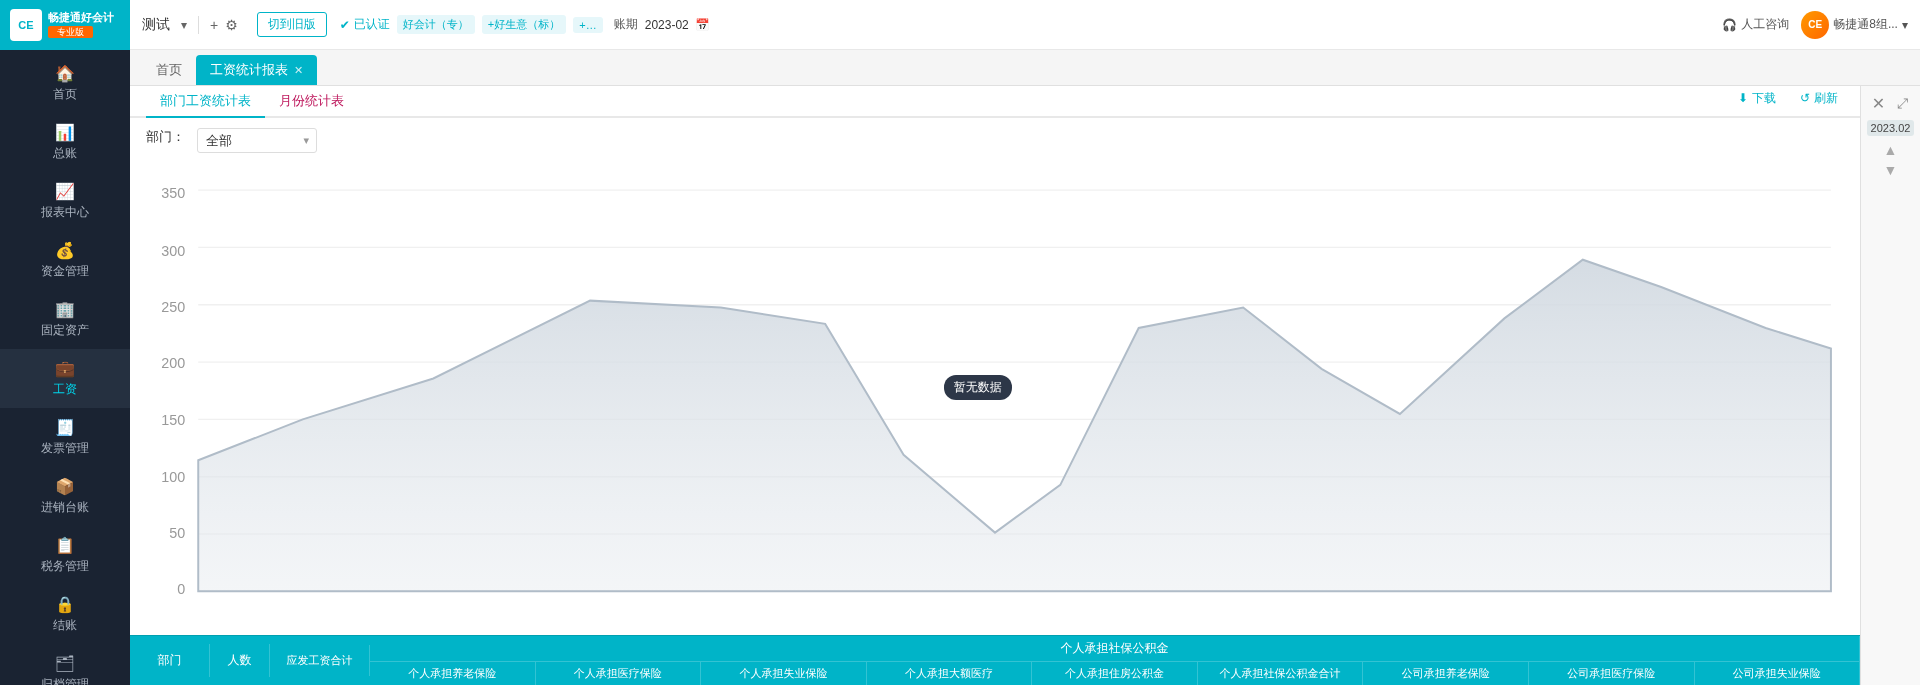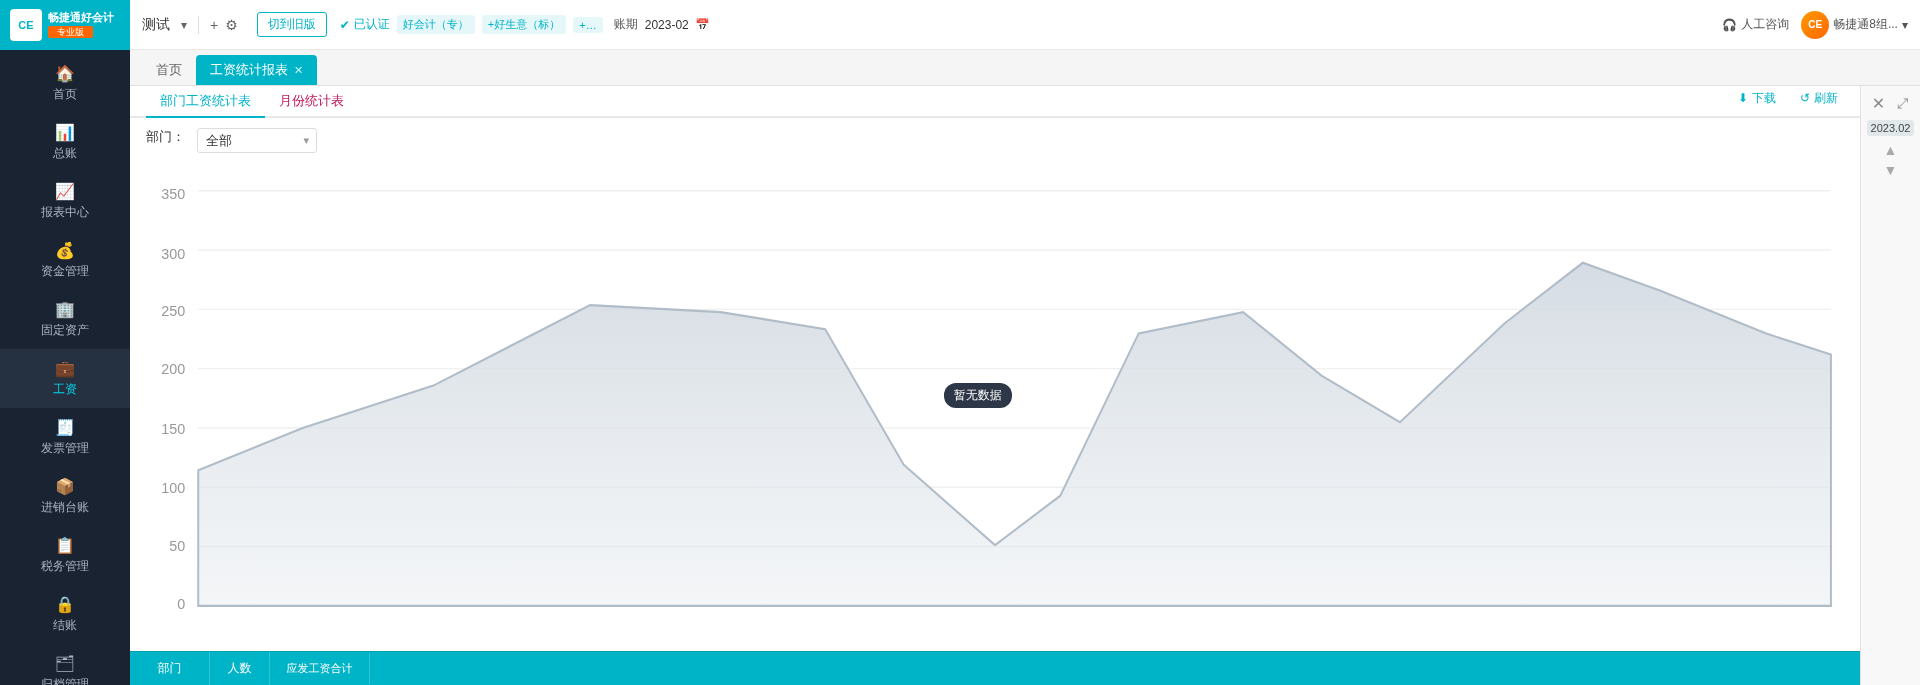--- a/index.html
+++ b/index.html
@@ -460,20 +460,36 @@
       <div class="table-header">
         <div class="th-cell" style="width:80px;align-self:center;display:flex;align-items:center;justify-content:center;">
           <span>部门</span>
         </div>
         <div class="th-cell" style="width:60px;align-self:center;display:flex;align-items:center;justify-content:center;">
           <span>人数</span>
         </div>
         <div class="th-cell" style="width:100px;align-self:center;display:flex;align-items:center;justify-content:center;font-size:11px;">
           <span>应发工资合计</span>
         </div>
+        <div class="th-group" style="flex:1;">
+          <div class="th-group-label">
+            <span>个人承担社保公积金</span>
+          </div>
+          <div class="th-group-cols" id="th-social-cols">
+              <div class="th-group-col">个人承担养老保险</div>
+              <div class="th-group-col">个人承担医疗保险</div>
+              <div class="th-group-col">个人承担失业保险</div>
+              <div class="th-group-col">个人承担大额医疗</div>
+              <div class="th-group-col">个人承担住房公积金</div>
+              <div class="th-group-col">个人承担社保公积金合计</div>
+              <div class="th-group-col">公司承担养老保险</div>
+              <div class="th-group-col">公司承担医疗保险</div>
+              <div class="th-group-col">公司承担失业保险</div>
+            </div>
+        </div>
       </div>
     </div>
 
     <div class="right-panel">
 
       <div style="display:flex;gap:2px;margin-bottom:4px;padding:2px;">
         <div class="panel-top-btn" style="font-size:16px;">✕</div>
         <div class="panel-top-btn" style="font-size:14px;">⤢</div>
       </div>
       <div style="background:#e0e8ea;border-radius:3px;padding:2px 4px;font-size:11px;color:#444;margin-bottom:4px;text-align:center;width:calc(100%-8px);margin:0 4px 4px;">2023.02</div>

